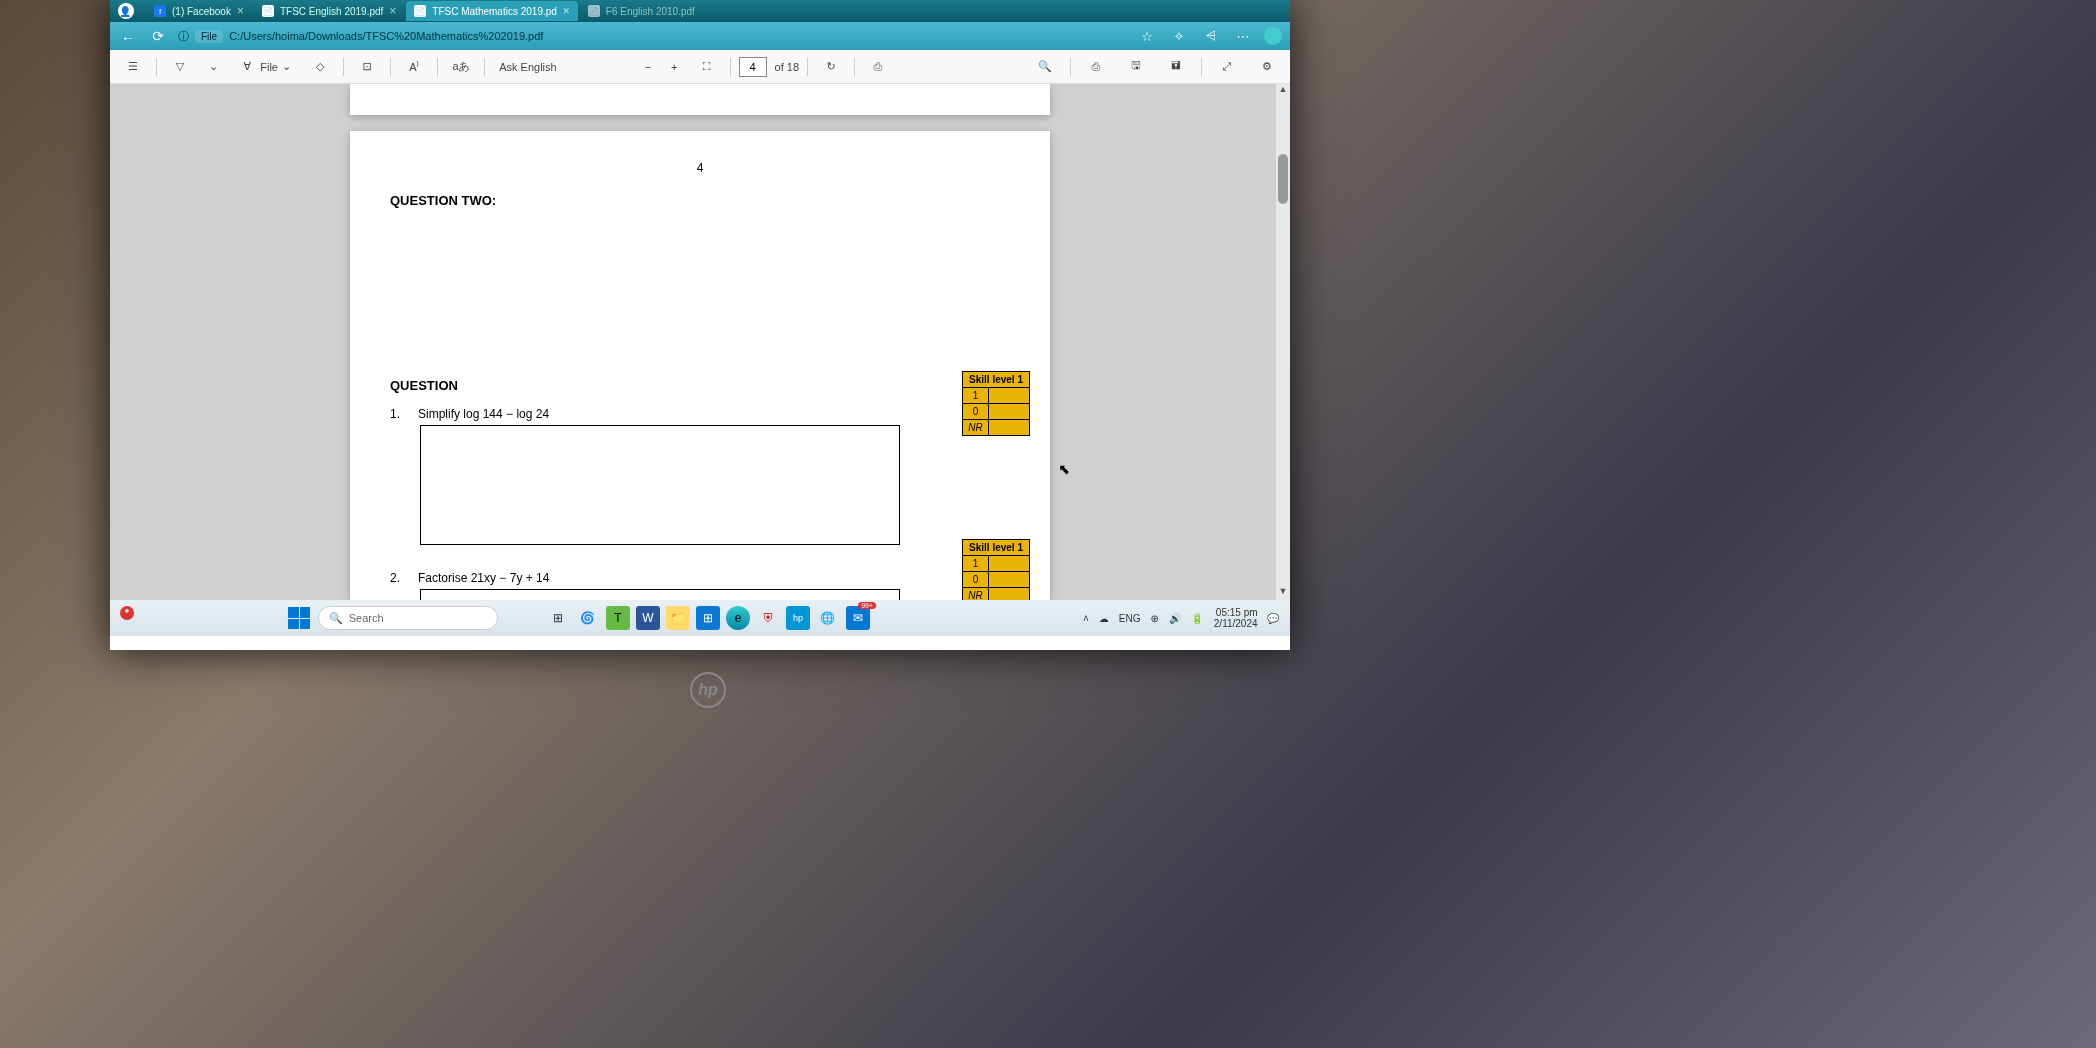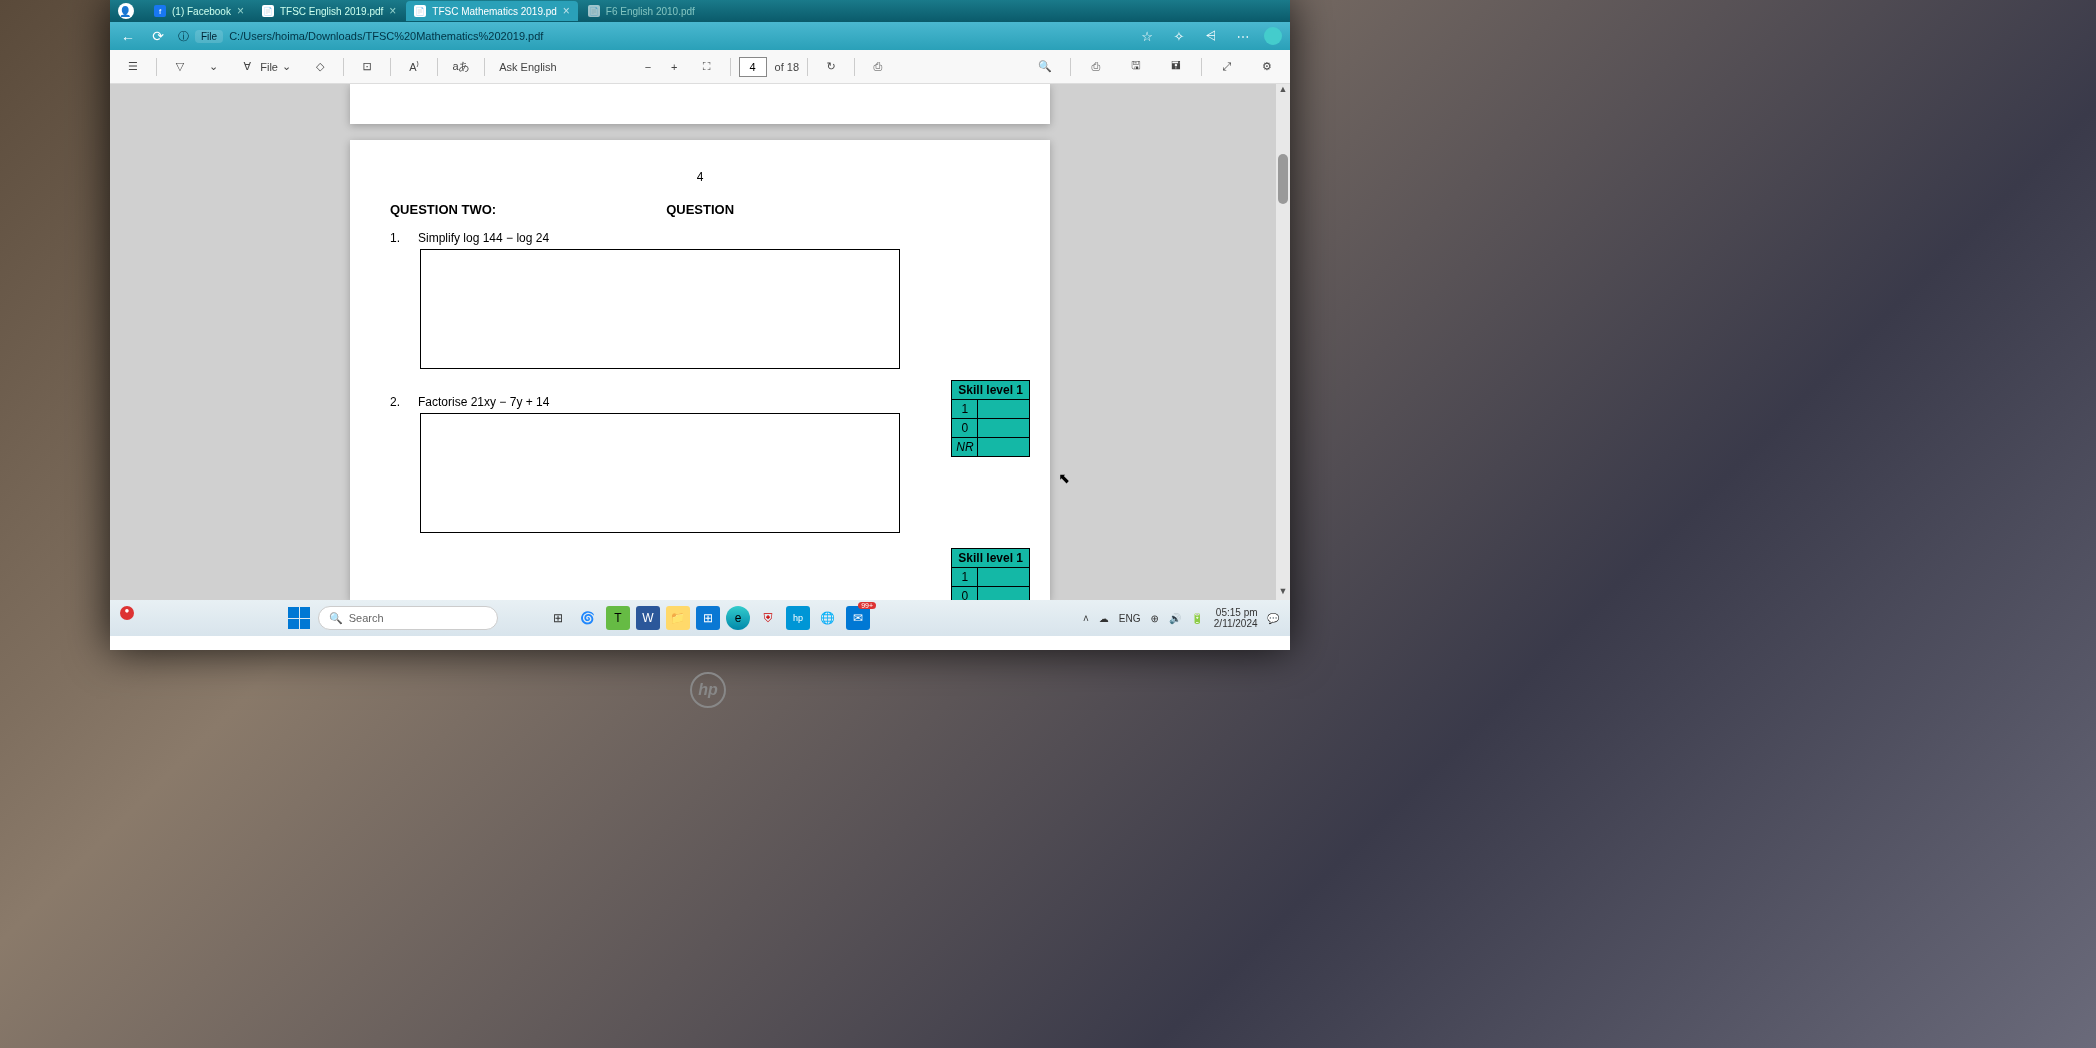--- a/index.html
+++ b/index.html
@@ -30,26 +30,26 @@
 .pdf-toolbar .right { margin-left: auto; display: flex; gap: 10px; align-items: center; }
 .pdf-toolbar .icon-slot { width: 18px; height: 18px; display: flex; align-items: center; justify-content: center; }
 
 .pdf-viewport { height: 516px; background: #d0d0d0; overflow: hidden; position: relative; display: flex; justify-content: center; padding-top: 0; }
 .pdf-stack { display: flex; flex-direction: column; align-items: center; gap: 16px; }
 .pdf-page { width: 700px; background: #fff; box-shadow: 0 2px 8px rgba(0,0,0,0.25); }
 .pdf-page.small { height: 40px; }
 .pdf-page.main { min-height: 460px; padding: 30px 40px 20px; font-family: 'Times New Roman', serif; color: #000; position: relative; }
 
 .page-num { text-align: center; font-size: 12px; margin-bottom: 18px; }
-.q-header { display: flex; gap: 170px; font-weight: bold; font-size: 13px; margin-bottom: 14px; }
+.q-header { display: flex; gap: 170px; font-weight: bold; font-size: 13px; margin-bottom: 14px; flex-direction: column; }
 .q-item { display: flex; gap: 14px; font-size: 12px; margin: 8px 0 4px; }
 .q-item .num { width: 14px; }
 .answer-box { margin-left: 30px; width: 480px; height: 120px; border: 1.5px solid #000; }
 
-.skill-box { position: absolute; font-size: 12px; border: 1px solid #000; background: #14b8a6; }
+.skill-box { position: absolute; font-size: 10px; border: 1px solid #000; background: #eab308; }
 .skill-box .hdr { border-bottom: 1px solid #000; padding: 2px 6px; font-weight: bold; white-space: nowrap; }
 .skill-box .row { display: flex; border-bottom: 1px solid #000; }
 .skill-box .row:last-child { border-bottom: none; font-style: italic; }
 .skill-box .row .c1 { width: 26px; padding: 2px 4px; border-right: 1px solid #000; text-align: center; }
 .skill-box .row .c2 { width: 26px; padding: 2px 4px; }
 
 .cursor-ptr { position: absolute; font-size: 14px; color: #000; }
 
 .scrollbar-v { position: absolute; right: 0; top: 84px; width: 14px; height: 516px; background: #e8e8e8; }
 .scrollbar-v .thumb { position: absolute; left: 2px; right: 2px; top: 70px; height: 50px; background: #999; border-radius: 5px; }

